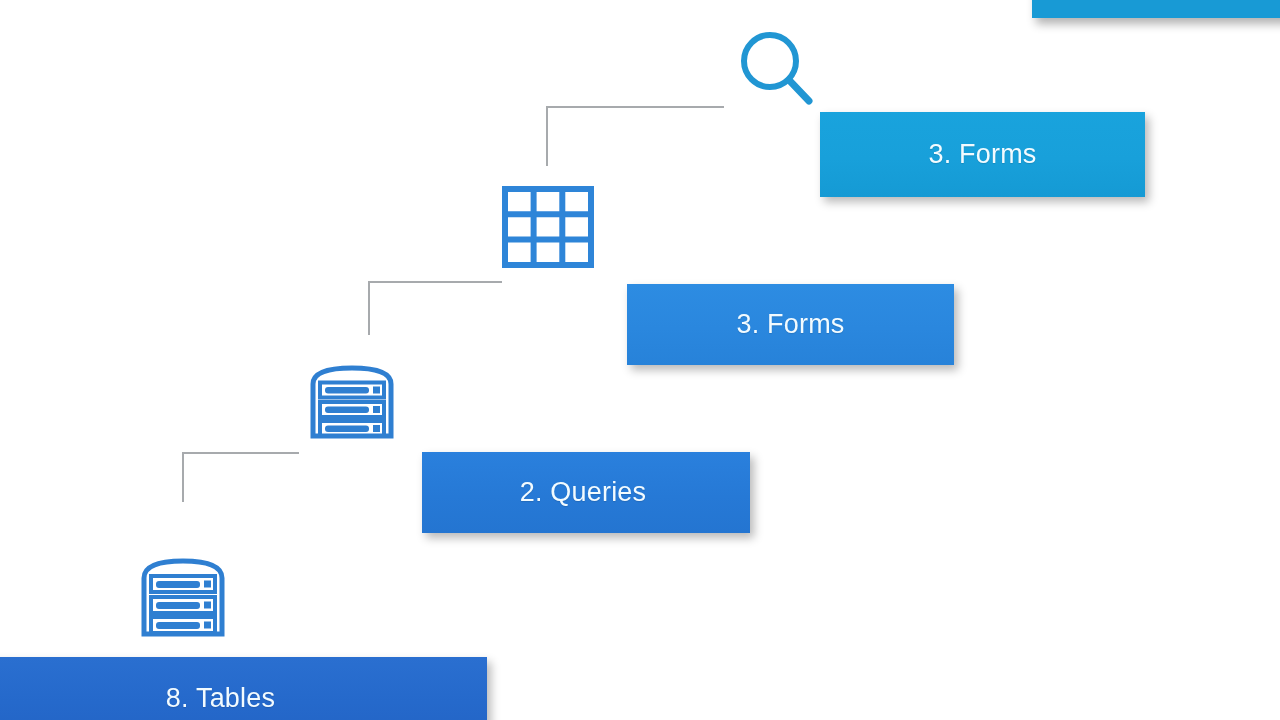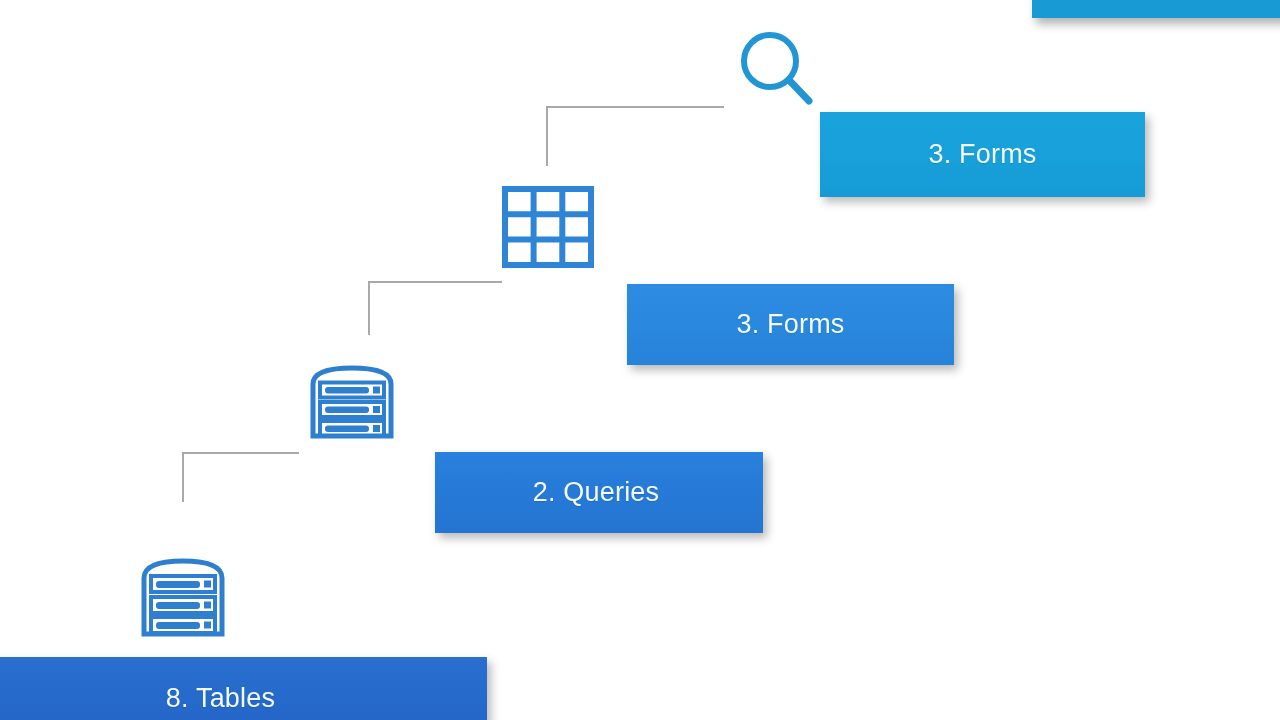--- a/index.html
+++ b/index.html
@@ -57,21 +57,21 @@
     background: linear-gradient(180deg, #19a3dd 0%, #18a0da 55%, #159ad4 100%);
   }
   #ribbon-forms-lower {
     left: 627px;
     top: 284px;
     width: 327px;
     height: 81px;
     background: linear-gradient(180deg, #2d8ce2 0%, #2a87de 55%, #2782d9 100%);
   }
   #ribbon-queries {
-    left: 435px;
+    left: 422px;
     top: 452px;
     width: 328px;
     height: 81px;
     background: linear-gradient(180deg, #2a80dd 0%, #2679d6 55%, #2475d1 100%);
   }
   #ribbon-tables {
     left: -40px;
     top: 657px;
     width: 527px;
     height: 82px;

